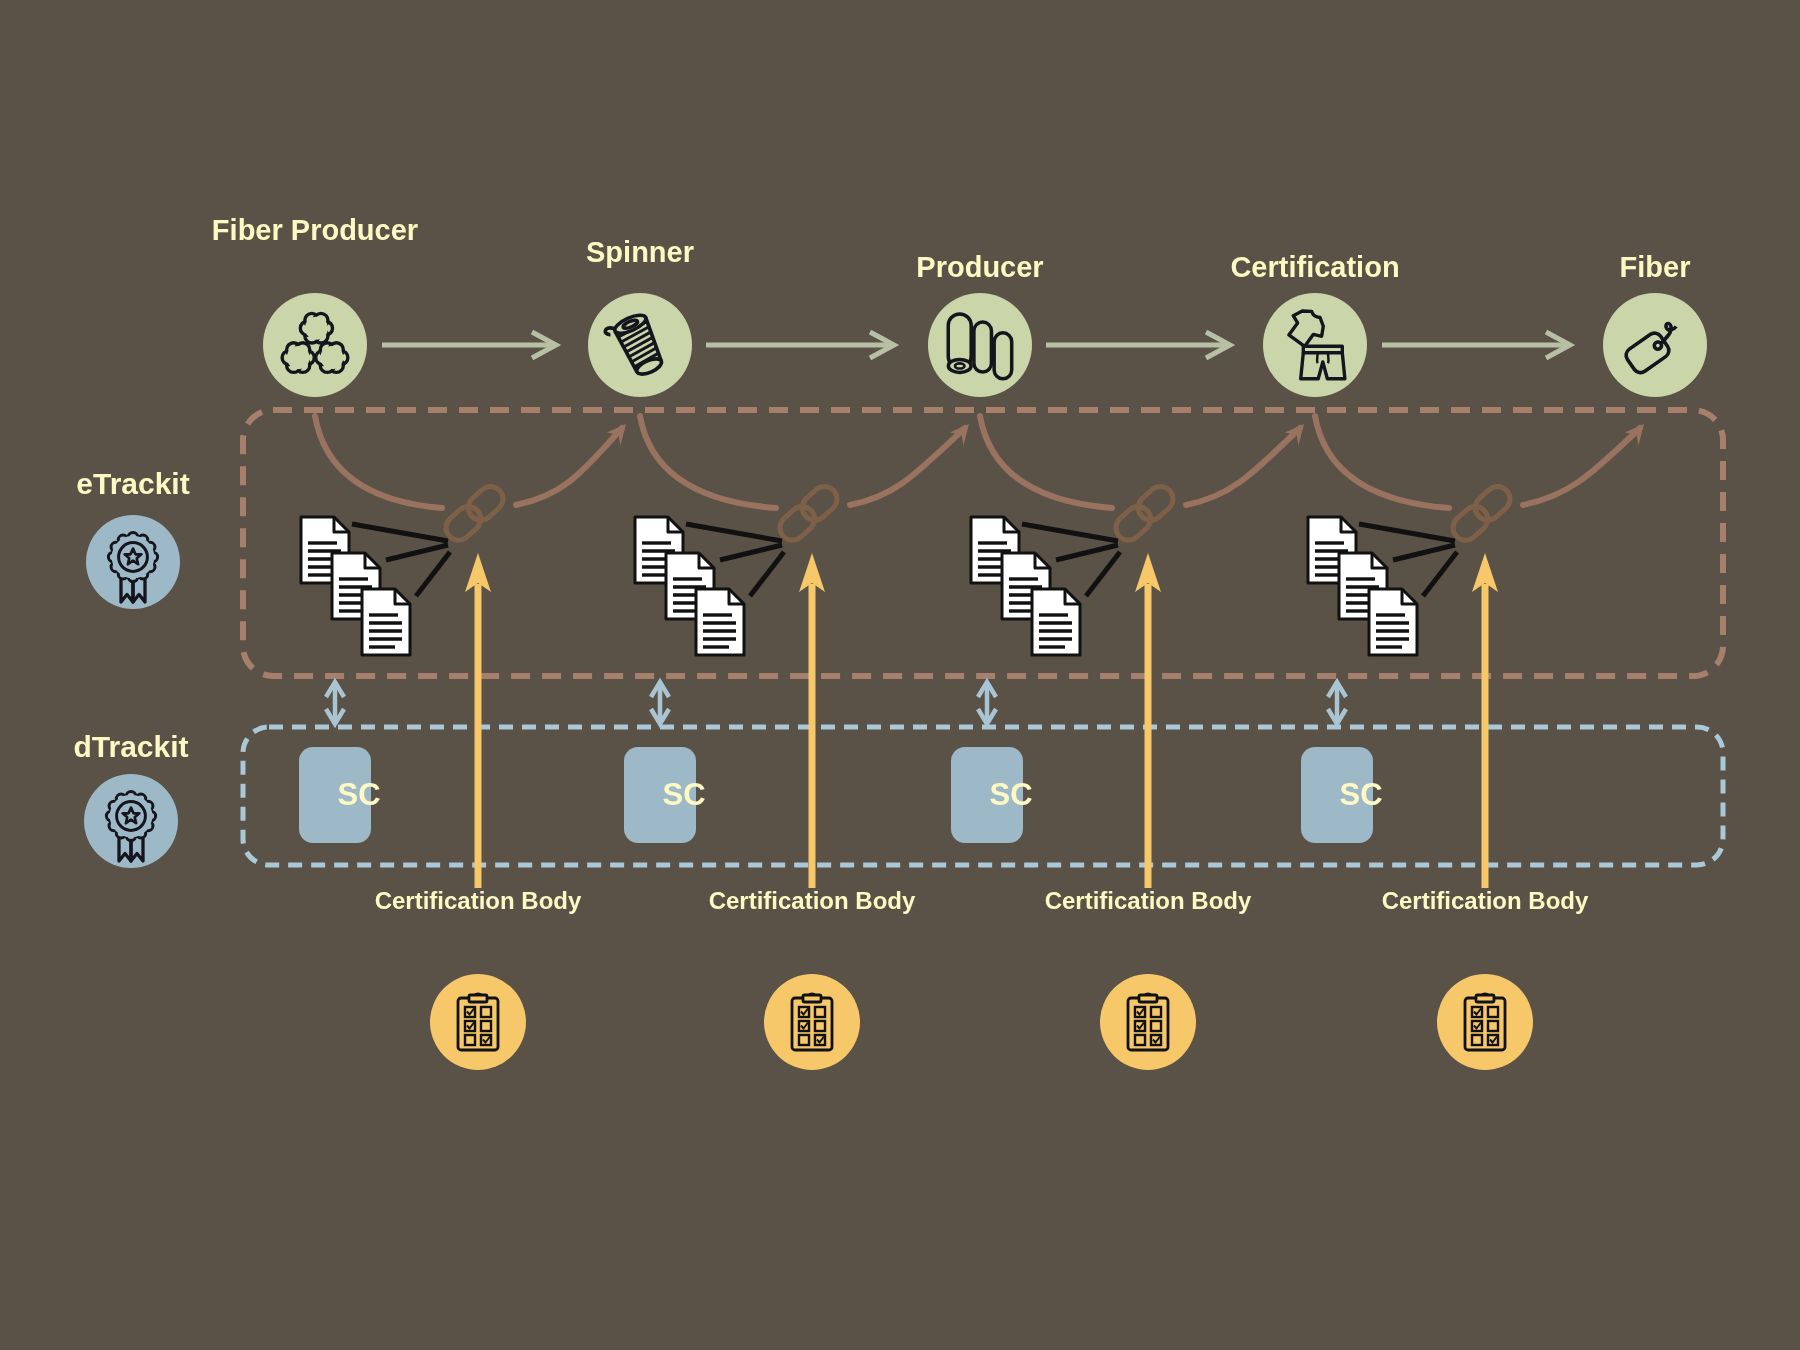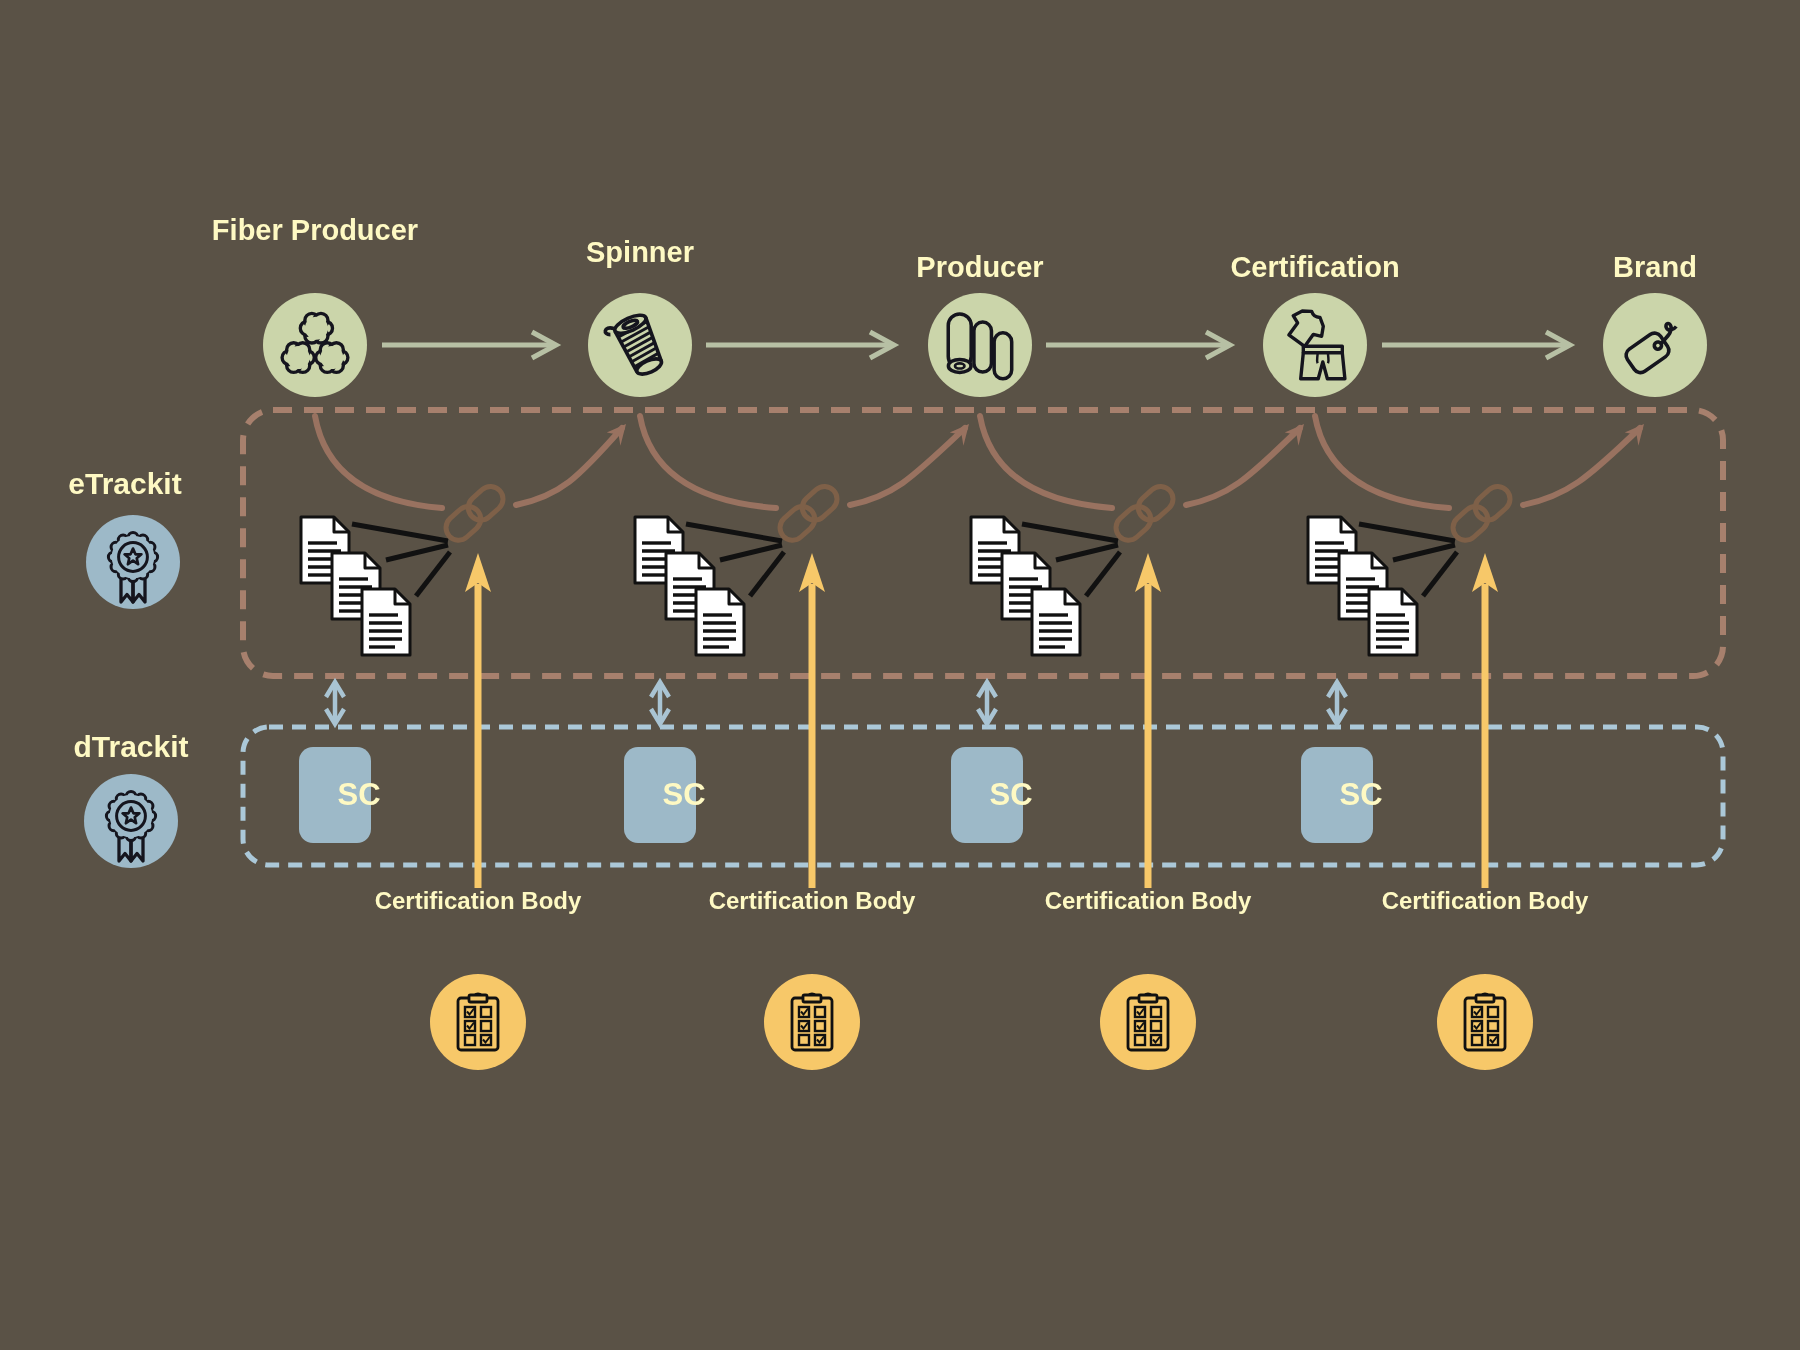--- a/index.html
+++ b/index.html
@@ -288,23 +288,23 @@
     <use href="#clip-def" transform="translate(1148,1023)"></use>
     <circle cx="1485" cy="1022" r="48" fill="#F7C869"></circle>
     <use href="#clip-def" transform="translate(1485,1023)"></use>
   </g>
 </svg>
 
 <div class="lbl stage-lbl" style="left:205px;top:213px;width:220px;">Fiber Producer</div>
 <div class="lbl stage-lbl" style="left:530px;top:235px;width:220px;">Spinner</div>
 <div class="lbl stage-lbl" style="left:870px;top:250px;width:220px;">Producer</div>
 <div class="lbl stage-lbl" style="left:1205px;top:250px;width:220px;">Certification</div>
-<div class="lbl stage-lbl" style="left:1545px;top:250px;width:220px;">Brand</div>
-
-<div class="lbl layer-lbl" style="left:31px;top:467px;width:188px;">eTrackit</div>
+<div class="lbl stage-lbl" style="left:1545px;top:250px;width:220px;">Fiber</div>
+
+<div class="lbl layer-lbl" style="left:39px;top:467px;width:188px;">eTrackit</div>
 <div class="lbl layer-lbl" style="left:37px;top:730px;width:188px;">dTrackit</div>
 
 <div class="lbl sc-lbl" style="left:299px;top:778px;width:72px;">SC</div>
 <div class="lbl sc-lbl" style="left:624px;top:778px;width:72px;">SC</div>
 <div class="lbl sc-lbl" style="left:951px;top:778px;width:72px;">SC</div>
 <div class="lbl sc-lbl" style="left:1301px;top:778px;width:72px;">SC</div>
 
 <div class="lbl cert-lbl" style="left:368px;top:884px;width:220px;">Certification Body</div>
 <div class="lbl cert-lbl" style="left:702px;top:884px;width:220px;">Certification Body</div>
 <div class="lbl cert-lbl" style="left:1038px;top:884px;width:220px;">Certification Body</div>

